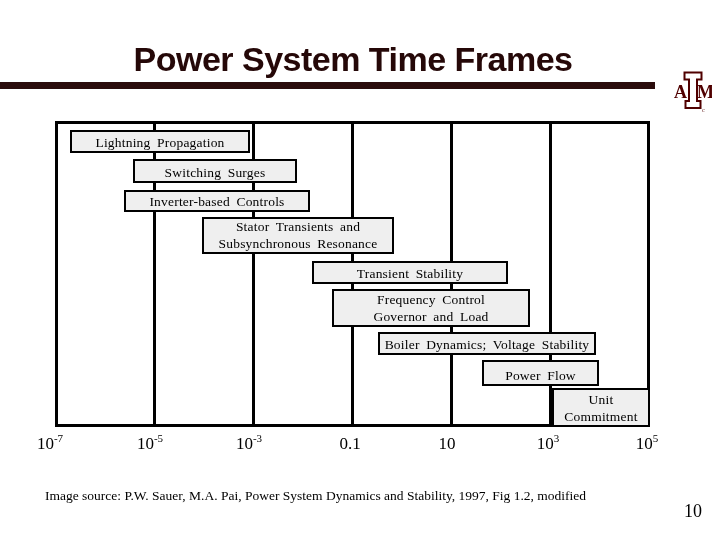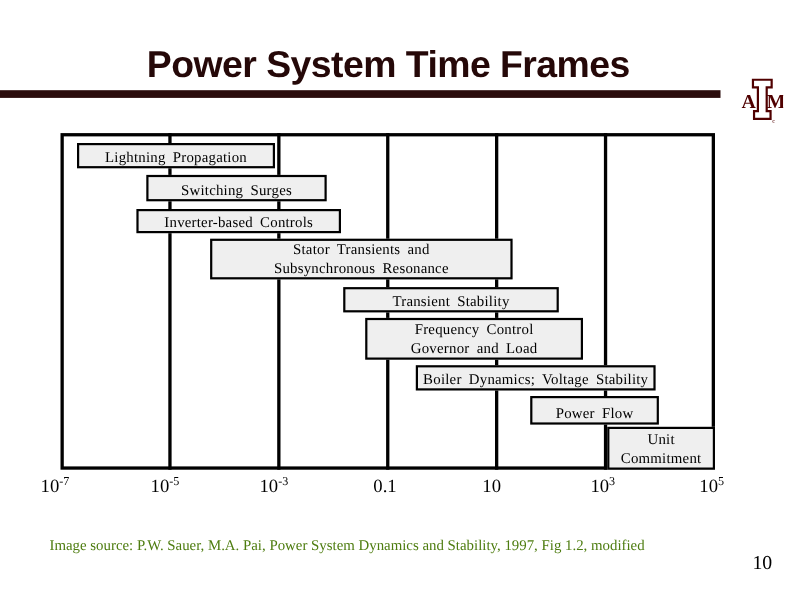--- a/index.html
+++ b/index.html
@@ -29,21 +29,21 @@
     box-sizing:border-box;display:flex;flex-direction:column;align-items:center;
     justify-content:flex-end;font-size:13.5px;line-height:1.22;text-align:center;
     word-spacing:3px;letter-spacing:0.2px;padding:0 2px;
   }
   .tick{
     position:absolute;top:432px;transform:translateX(-50%);font-size:17px;
     white-space:nowrap;z-index:1;
   }
   .tick sup{font-size:11px;letter-spacing:0;}
   .caption{
-    position:absolute;left:45px;top:488px;font-size:13.5px;color:#4d7c0f;
+    position:absolute;left:45px;top:488px;font-size:13.5px;color:#000000;
     white-space:nowrap;
     text-align:right;
   }
   .page-number{
     position:absolute;left:684px;top:501px;font-size:18px;color:#000;
   }
 </style>
 </head>
 <body>
 
@@ -75,21 +75,21 @@
       <span></span>
     </div>
     <div class="tbox" style="left:133px;top:159px;width:164px;height:24px">
       <span>Switching Surges</span>
       <span></span>
     </div>
     <div class="tbox" style="left:124px;top:190px;width:186px;height:22px">
       <span>Inverter-based Controls</span>
       <span></span>
     </div>
-    <div class="tbox" style="left:191px;top:217px;width:275px;height:37px">
+    <div class="tbox" style="left:202px;top:217px;width:192px;height:37px">
       <span>Stator Transients and</span>
       <span>Subsynchronous Resonance</span>
     </div>
     <div class="tbox" style="left:312px;top:261px;width:196px;height:23px">
       <span>Transient Stability</span>
       <span></span>
     </div>
     <div class="tbox" style="left:332px;top:289px;width:198px;height:38px">
       <span>Frequency Control</span>
       <span>Governor and Load</span>

